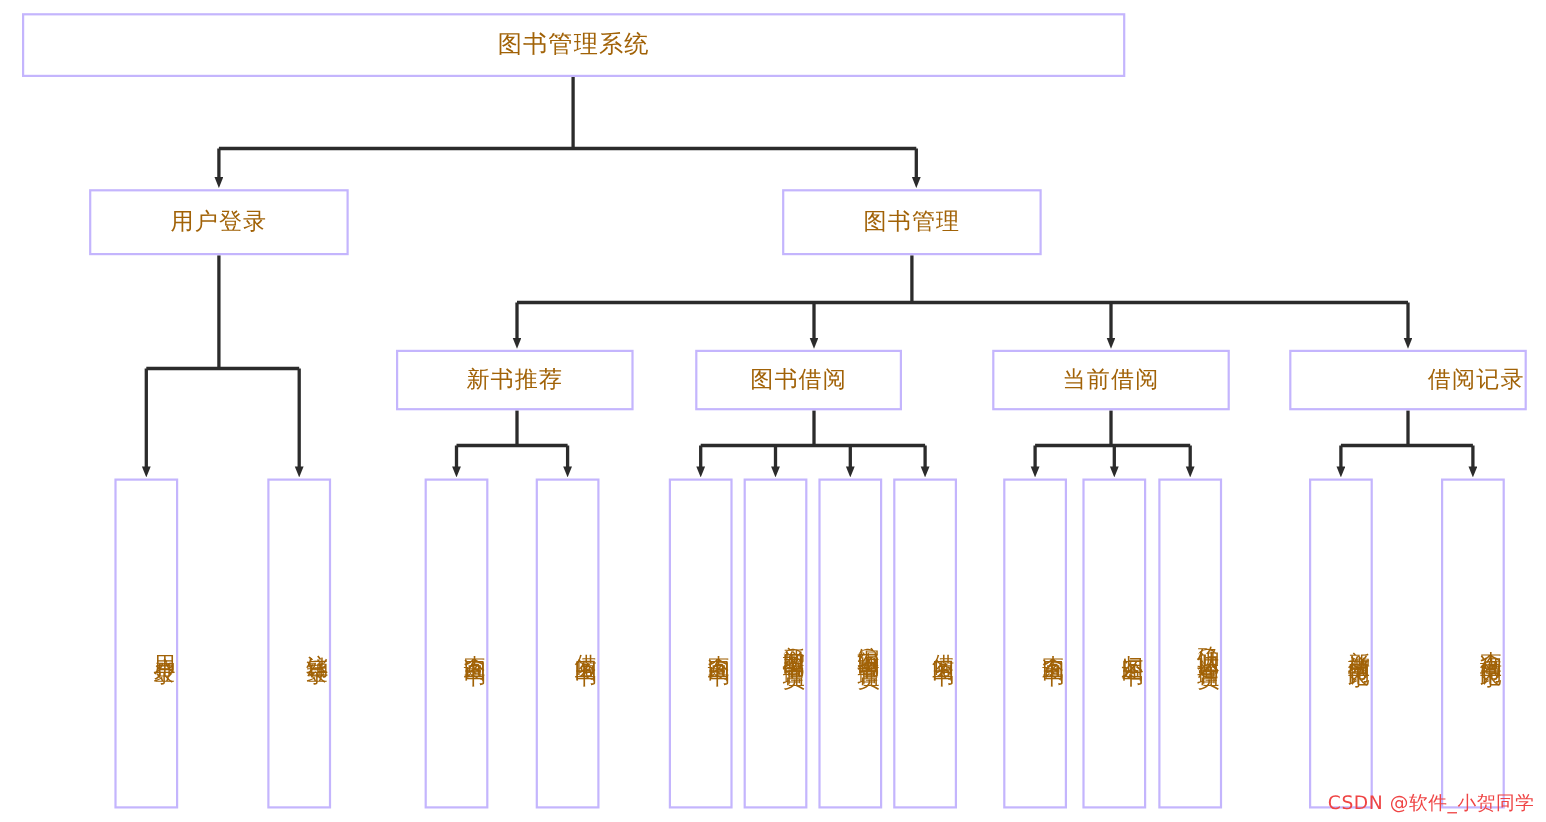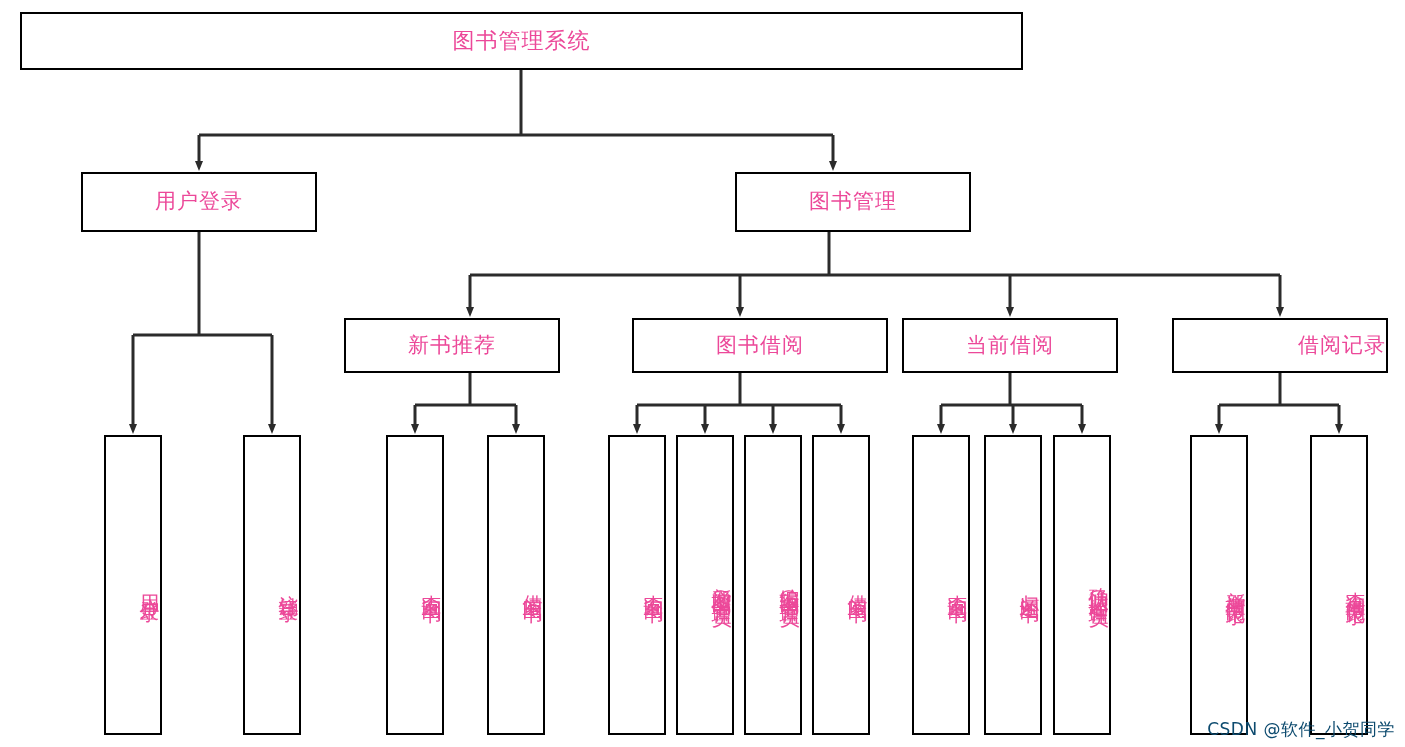--- a/index.html
+++ b/index.html
@@ -13,26 +13,26 @@
   #canvas {
     position: relative;
     width: 1405px;
     height: 747px;
     background: #ffffff;
     overflow: hidden;
   }
   .node {
     position: absolute;
     box-sizing: border-box;
-    border: 2px solid #000000;
+    border: 2px solid #c4b5fd;
     background: #ffffff;
     display: flex;
     align-items: center;
     justify-content: center;
-    color: #ec4899;
+    color: #a16207;
     z-index: 3;
   }
   .node.h {
     font-size: 21px;
     letter-spacing: 1px;
     line-height: 1.2;
   }
   .node.root {
     font-size: 22px;
   }
@@ -59,21 +59,21 @@
     width: 1405px;
     height: 747px;
     z-index: 1;
     pointer-events: none;
   }
   .watermark {
     position: absolute;
     right: 10px;
     bottom: 6px;
     font-size: 17px;
-    color: #0c4a6e;
+    color: #ef4444;
     letter-spacing: 0.5px;
     z-index: 5;
     white-space: nowrap;
   }
 </style>
 </head>
 <body>
 
 <div id="canvas">
 
@@ -127,28 +127,28 @@
     </g>
   </svg>
 
   <div class="node h root" id="node-root" style="left: 20px; top: 12px; width: 1003px; height: 58px;">
       <span>图书管理系统</span>
     </div>
 
   <div class="node h" id="l1-0" style="left: 81px; top: 172px; width: 236px; height: 60px;">
       <span>用户登录</span>
     </div>
-  <div class="node h" id="l1-1" style="left: 711px; top: 172px; width: 236px; height: 60px; margin-left: 24px;">
+  <div class="node h" id="l1-1" style="left: 711px; top: 172px; width: 236px; height: 60px;">
       <span>图书管理</span>
     </div>
 
-  <div class="node h" id="l2-0" style="left: 344px; top: 318px; width: 216px; height: 55px;">
+  <div class="node h" id="l2-0" style="left: 360px; top: 318px; width: 216px; height: 55px;">
       <span>新书推荐</span>
     </div>
-  <div class="node h" id="l2-1" style="left: 632px; top: 318px; width: 256px; height: 55px;">
+  <div class="node h" id="l2-1" style="left: 632px; top: 318px; width: 188px; height: 55px;">
       <span>图书借阅</span>
     </div>
   <div class="node h" id="l2-2" style="left: 902px; top: 318px; width: 216px; height: 55px; justify-content: center;">
       <span>当前借阅</span>
     </div>
   <div class="node h" id="l2-3" style="left: 1172px; top: 318px; width: 216px; height: 55px; justify-content: flex-end;">
       <span>借阅记录</span>
     </div>
 
   <div class="node v" id="lf-0" style="left: 104px; top: 435px; width: 58px; height: 300px;">

